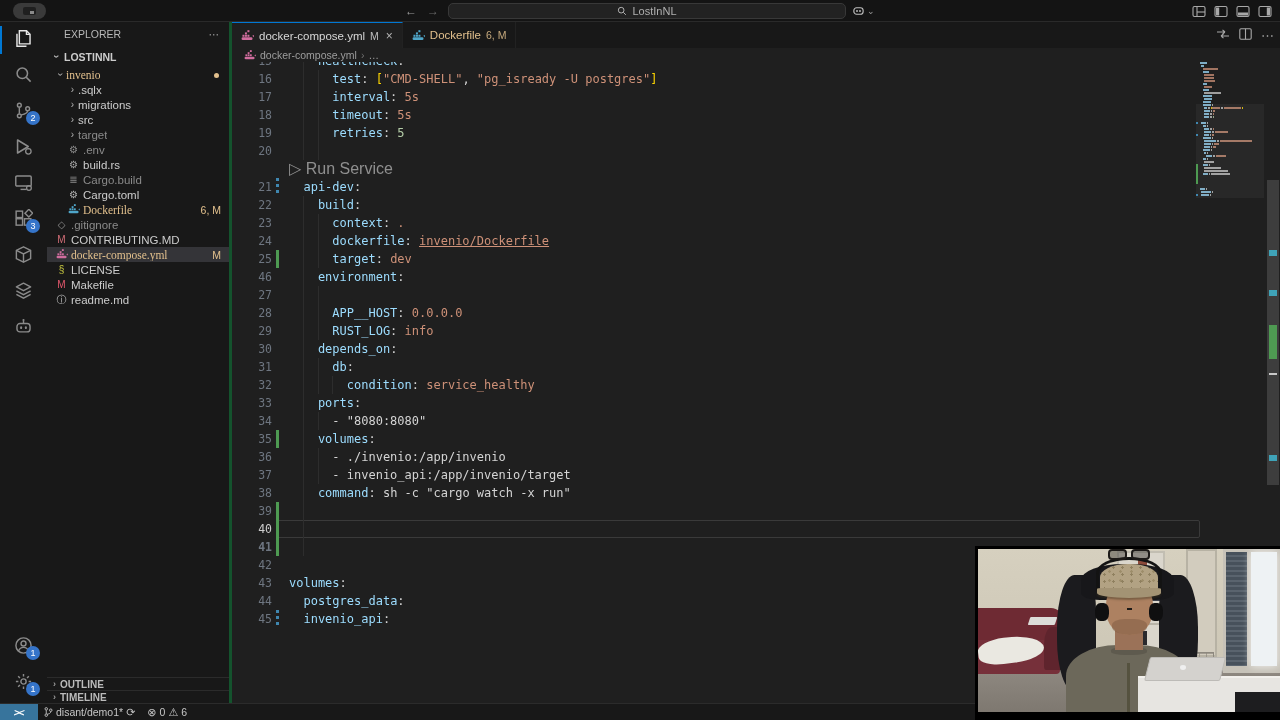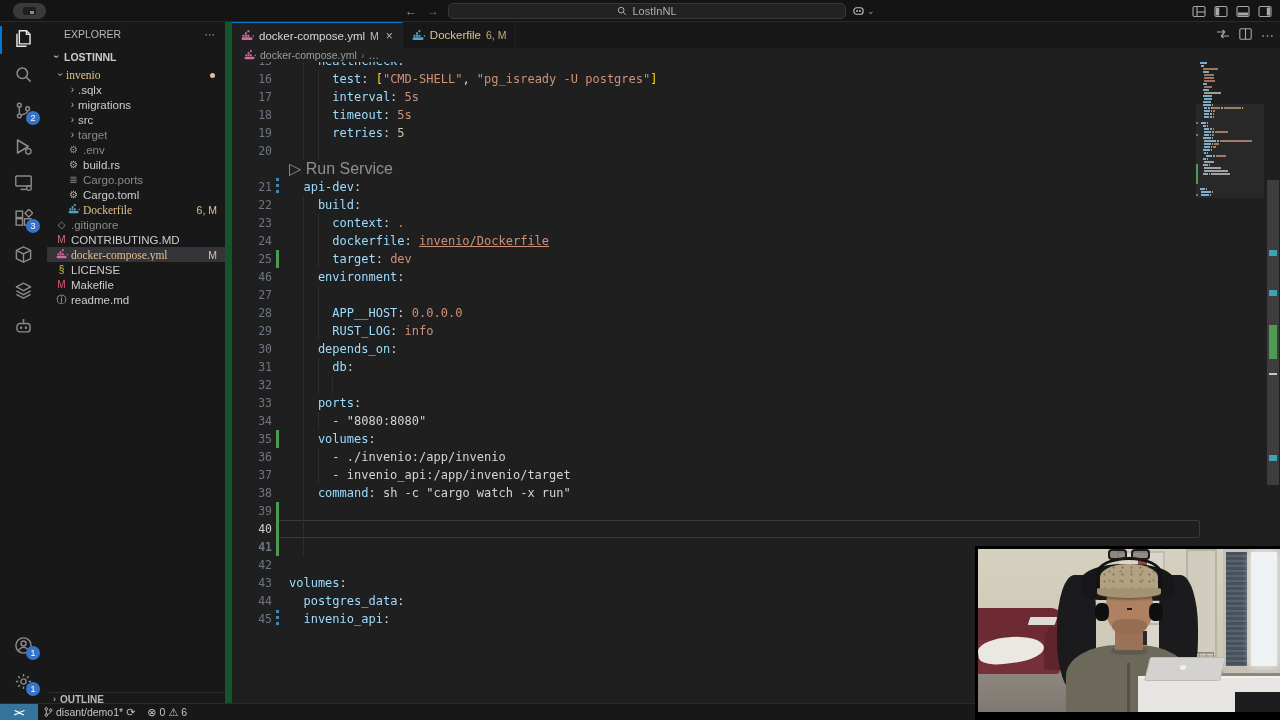--- a/index.html
+++ b/index.html
@@ -23,21 +23,21 @@
 
   
   #activitybar { position:absolute; left:0; top:22px; width:47px; bottom:17px; background:#181818; }
   .ab-item { position:relative; width:47px; height:36px; display:flex; align-items:center; justify-content:center; color:#8b8b8b; }
   .ab-item.active { color:#e7e7e7; }
   .ab-item.active::before { content:""; position:absolute; left:0; top:4px; bottom:4px; width:2px; background:#0078d4; }
   .ab-badge { position:absolute; right:7px; bottom:5px; min-width:14px; height:14px; border-radius:8px; background:#3574c9; color:#fff; font-size:9px; line-height:14px; text-align:center; padding:0 2px; }
   #ab-bottom { position:absolute; left:0; bottom:2px; }
 
   
-  #sidebar { position:absolute; left:47px; top:22px; width:185px; bottom:2px; background:#181818; border-right:7px solid #14532d; }
+  #sidebar { position:absolute; left:47px; top:22px; width:185px; bottom:17px; background:#181818; border-right:3px solid #14532d; }
   #sb-header { position:absolute; left:0; top:0; right:0; height:24px; display:flex; align-items:center; padding:0 10px 0 17px; font-size:10.5px; color:#b8b8b8; }
   #sb-header .spacer { flex:1; }
   #sb-section { position:absolute; left:0; top:24px; right:0; height:21px; display:flex; align-items:center; font-size:10.5px; font-weight:bold; color:#cccccc; padding-left:4px; gap:2px; }
   #tree { position:absolute; left:0; top:45px; right:0; }
   .trow { position:relative; height:15px; display:flex; align-items:center; font-size:11.5px; color:#cccccc; cursor:default; }
   .trow.sel { background:#343438; }
   .trow .chev { width:11px; text-align:center; font-size:10px; color:#b0b0b0; flex:none; }
   .trow .ficon { width:13px; text-align:center; font-size:10px; flex:none; margin-right:3px; }
   .trow .lbl { white-space:nowrap; overflow:hidden; }
   .trow .rbadge { position:absolute; right:8px; font-size:10.5px; color:#e2c08d; }
@@ -317,21 +317,21 @@
         <div class="trow" style="padding-left: 20px;">
           <span class="ficon" style="color: rgb(143, 143, 143);">⚙</span>
           <span class="lbl c-dim">.env</span>
         </div>
         <div class="trow" style="padding-left: 20px;">
           <span class="ficon" style="color: rgb(168, 168, 168);">⚙</span>
           <span class="lbl">build.rs</span>
         </div>
         <div class="trow" style="padding-left: 20px;">
           <span class="ficon" style="color: rgb(139, 139, 139);">≣</span>
-          <span class="lbl c-dim">Cargo.ports</span>
+          <span class="lbl c-dim">Cargo.build</span>
         </div>
         <div class="trow" style="padding-left: 20px;">
           <span class="ficon" style="color: rgb(181, 181, 181);">⚙</span>
           <span class="lbl">Cargo.toml</span>
         </div>
         <div class="trow" style="padding-left: 20px;">
           <span class="ficon" style="color: rgb(79, 166, 201);"><svg width="12" height="10" viewBox="0 0 14 12" fill="currentColor">
               <rect x="0.5" y="8" width="12" height="3" rx="1.5"></rect>
               <rect x="1.5" y="5.2" width="2.2" height="2.2"></rect>
               <rect x="4.2" y="5.2" width="2.2" height="2.2"></rect>
@@ -457,21 +457,21 @@
           <div class="cl" style="top: 134px;"><span class="ln">22</span><span class="guide" style="left: 71.44px;"></span><span class="ct" style="padding-left: 28.88px;"><span class="tk-k">build</span><span class="tk-w">:</span></span></div>
           <div class="cl" style="top: 152px;"><span class="ln">23</span><span class="guide" style="left: 71.44px;"></span><span class="guide" style="left: 85.88px;"></span><span class="ct" style="padding-left: 43.32px;"><span class="tk-k">context</span><span class="tk-w">: </span><span class="tk-s">.</span></span></div>
           <div class="cl" style="top: 170px;"><span class="ln">24</span><span class="guide" style="left: 71.44px;"></span><span class="guide" style="left: 85.88px;"></span><span class="ct" style="padding-left: 43.32px;"><span class="tk-k">dockerfile</span><span class="tk-w">: </span><span class="tk-u">invenio/Dockerfile</span></span></div>
           <div class="cl" style="top: 188px;"><span class="ln">25</span><span class="gut a"></span><span class="guide" style="left: 71.44px;"></span><span class="guide" style="left: 85.88px;"></span><span class="ct" style="padding-left: 43.32px;"><span class="tk-k">target</span><span class="tk-w">: </span><span class="tk-s">dev</span></span></div>
           <div class="cl" style="top: 206px;"><span class="ln">46</span><span class="guide" style="left: 71.44px;"></span><span class="ct" style="padding-left: 28.88px;"><span class="tk-k">environment</span><span class="tk-w">:</span></span></div>
           <div class="cl" style="top: 224px;"><span class="ln">27</span><span class="guide" style="left: 71.44px;"></span><span class="guide" style="left: 85.88px;"></span></div>
           <div class="cl" style="top: 242px;"><span class="ln">28</span><span class="guide" style="left: 71.44px;"></span><span class="guide" style="left: 85.88px;"></span><span class="ct" style="padding-left: 43.32px;"><span class="tk-k">APP__HOST</span><span class="tk-w">: </span><span class="tk-s">0.0.0.0</span></span></div>
           <div class="cl" style="top: 260px;"><span class="ln">29</span><span class="guide" style="left: 71.44px;"></span><span class="guide" style="left: 85.88px;"></span><span class="ct" style="padding-left: 43.32px;"><span class="tk-k">RUST_LOG</span><span class="tk-w">: </span><span class="tk-s">info</span></span></div>
           <div class="cl" style="top: 278px;"><span class="ln">30</span><span class="guide" style="left: 71.44px;"></span><span class="ct" style="padding-left: 28.88px;"><span class="tk-k">depends_on</span><span class="tk-w">:</span></span></div>
           <div class="cl" style="top: 296px;"><span class="ln">31</span><span class="guide" style="left: 71.44px;"></span><span class="guide" style="left: 85.88px;"></span><span class="ct" style="padding-left: 43.32px;"><span class="tk-k">db</span><span class="tk-w">:</span></span></div>
-          <div class="cl" style="top: 314px;"><span class="ln">32</span><span class="guide" style="left: 71.44px;"></span><span class="guide" style="left: 85.88px;"></span><span class="guide" style="left: 100.32px;"></span></div>
+          <div class="cl" style="top: 314px;"><span class="ln">32</span><span class="guide" style="left: 71.44px;"></span><span class="guide" style="left: 85.88px;"></span><span class="guide" style="left: 100.32px;"></span><span class="ct" style="padding-left: 57.76px;"><span class="tk-k">condition</span><span class="tk-w">: </span><span class="tk-s">service_healthy</span></span></div>
           <div class="cl" style="top: 332px;"><span class="ln">33</span><span class="guide" style="left: 71.44px;"></span><span class="ct" style="padding-left: 28.88px;"><span class="tk-k">ports</span><span class="tk-w">:</span></span></div>
           <div class="cl" style="top: 350px;"><span class="ln">34</span><span class="guide" style="left: 71.44px;"></span><span class="guide" style="left: 85.88px;"></span><span class="ct" style="padding-left: 43.32px;"><span class="tk-w">- "8080:8080"</span></span></div>
           <div class="cl" style="top: 368px;"><span class="ln">35</span><span class="gut a"></span><span class="guide" style="left: 71.44px;"></span><span class="ct" style="padding-left: 28.88px;"><span class="tk-k">volumes</span><span class="tk-w">:</span></span></div>
           <div class="cl" style="top: 386px;"><span class="ln">36</span><span class="guide" style="left: 71.44px;"></span><span class="guide" style="left: 85.88px;"></span><span class="ct" style="padding-left: 43.32px;"><span class="tk-w">- ./invenio:/app/invenio</span></span></div>
           <div class="cl" style="top: 404px;"><span class="ln">37</span><span class="guide" style="left: 71.44px;"></span><span class="guide" style="left: 85.88px;"></span><span class="ct" style="padding-left: 43.32px;"><span class="tk-w">- invenio_api:/app/invenio/target</span></span></div>
           <div class="cl" style="top: 422px;"><span class="ln">38</span><span class="guide" style="left: 71.44px;"></span><span class="ct" style="padding-left: 28.88px;"><span class="tk-k">command</span><span class="tk-w">: </span><span class="tk-w">sh -c "cargo watch -x run"</span></span></div>
           <div class="cl" style="top: 440px;"><span class="ln">39</span><span class="gut a"></span><span class="guide" style="left: 71.44px;"></span><span class="ct" style="padding-left: 28.88px;"></span></div>
           <div class="cl cur" style="top: 458px;"><span class="curbox"></span><span class="ln">40</span><span class="gut a"></span><span class="guide" style="left: 71.44px;"></span><span class="ct" style="padding-left: 28.88px;"></span></div>
           <div class="cl" style="top: 476px; font-weight: bold;"><span class="ln">41</span><span class="gut a"></span><span class="guide" style="left: 71.44px;"></span><span class="ct" style="padding-left: 28.88px;"></span></div>
           <div class="cl" style="top: 494px;"><span class="ln">42</span><span class="ct" style="padding-left: 0px;"></span></div>

